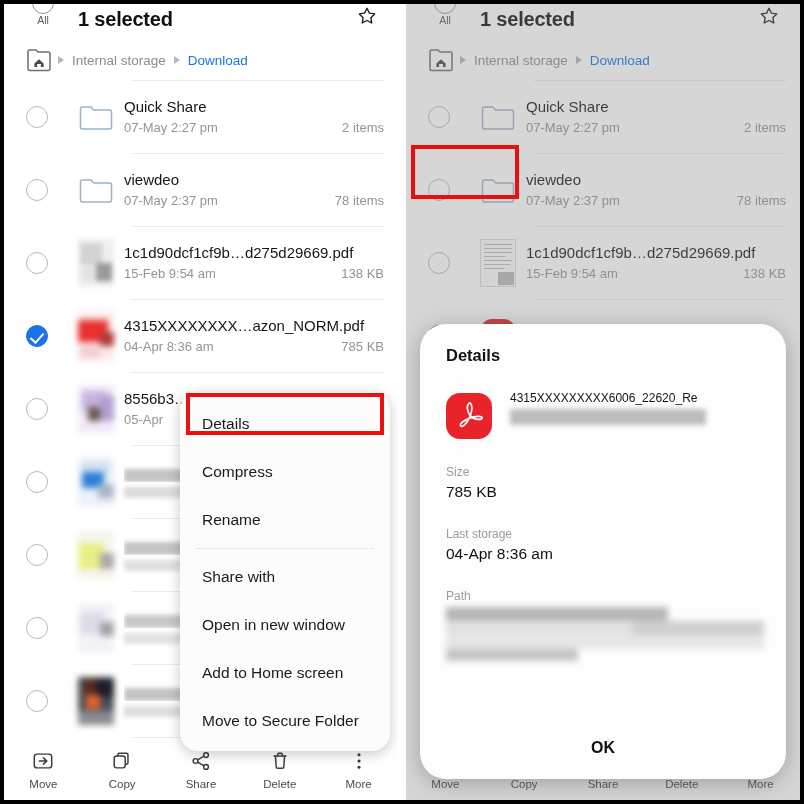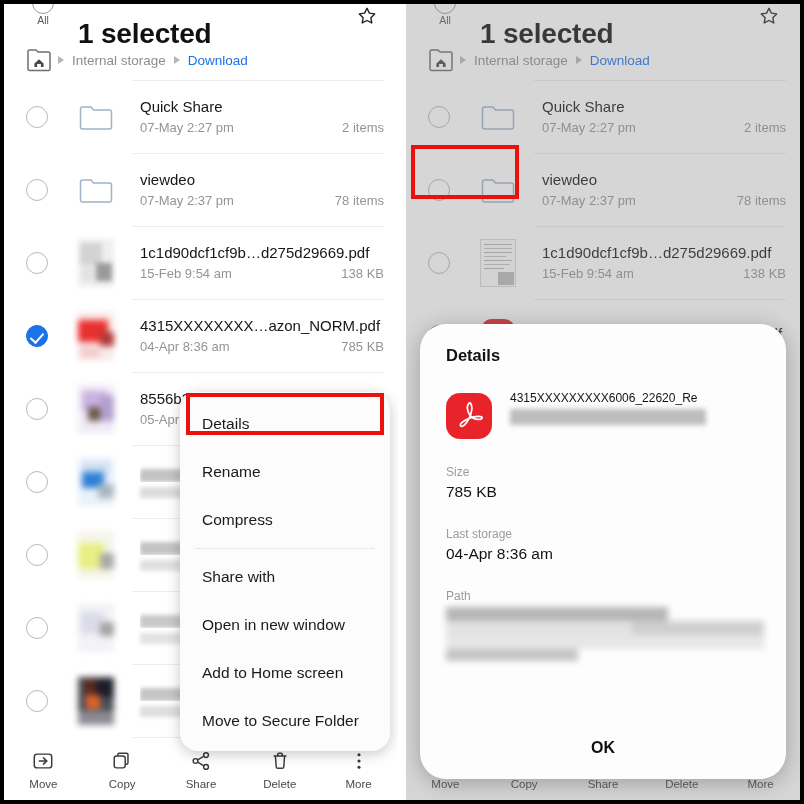--- a/index.html
+++ b/index.html
@@ -65,25 +65,25 @@
     margin: 0 auto;
     background: #fff;
   }
   .all-label {
     font-size: 10.5px;
     color: #5a5a5a;
     margin-top: 1px;
     line-height: 11px;
   }
   .header-title {
-    font-size: 28px;
+    font-size: 20px;
     font-weight: bold;
     color: #111;
     margin-left: 22px;
-    margin-top: 14px;
+    margin-top: 4px;
     letter-spacing: -0.2px;
   }
   .star-icon {
     position: absolute;
     right: 20px;
     top: 1px;
     width: 22px; height: 22px;
   }
 
   
@@ -153,21 +153,21 @@
     display: flex;
     justify-content: center;
   }
   .folder-icon { width: 34px; height: 28px; }
   .thumb {
     width: 36px; height: 48px;
     position: relative;
     overflow: hidden;
   }
   .thumb .px { position: absolute; }
-  .meta { margin-left: 16px; flex: 1; min-width: 0; padding-right: 14px; }
+  .meta { flex: 1; min-width: 0; padding-right: 14px; }
   .fname {
     font-size: 15px;
     color: #161616;
     white-space: nowrap;
     overflow: hidden;
     margin-bottom: 5px;
   }
   .subline { display: flex; justify-content: space-between; }
   .fdate, .fsize { font-size: 13px; color: #949494; }
   
@@ -499,22 +499,22 @@
         </div>
         <div class="meta">
           <div class="fname"><span>Budget</span><span class="blurbar" style="width:150px;background:#b9b9b9;margin-left:4px"></span></div>
         </div>
       </div>
 
     </div>
 
     <div class="ctx-menu">
       <div class="ctx-item">Details</div>
+      <div class="ctx-item">Compress</div>
       <div class="ctx-item">Rename</div>
-      <div class="ctx-item">Compress</div>
       <div class="ctx-divider"></div>
       <div class="ctx-item">Share with</div>
       <div class="ctx-item">Open in new window</div>
       <div class="ctx-item">Add to Home screen</div>
       <div class="ctx-item">Move to Secure Folder</div>
     </div>
 
     <div class="hl-box hl-details"></div>
 
     <div class="toolbar">

